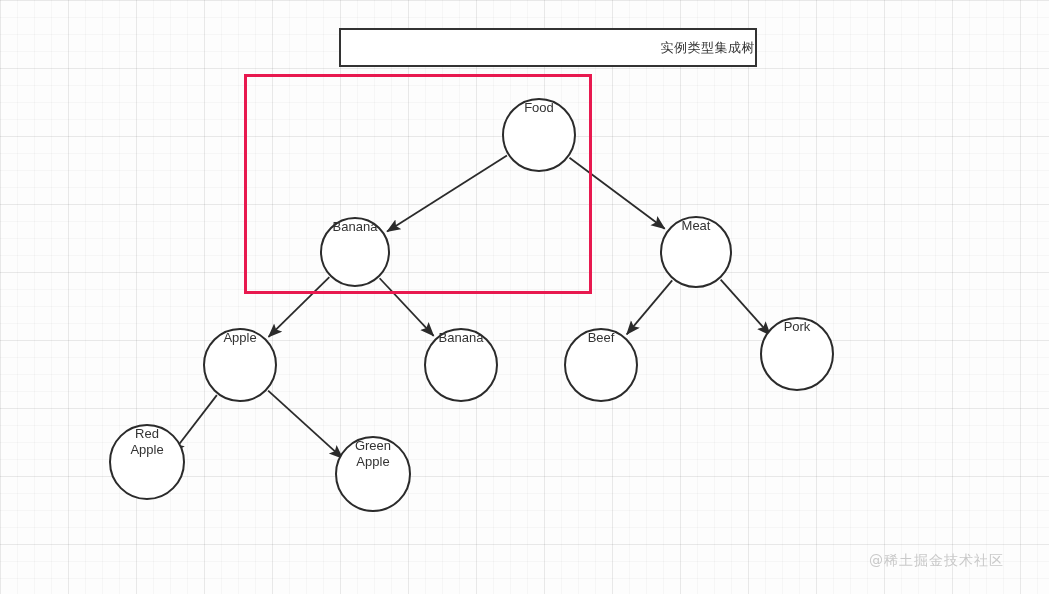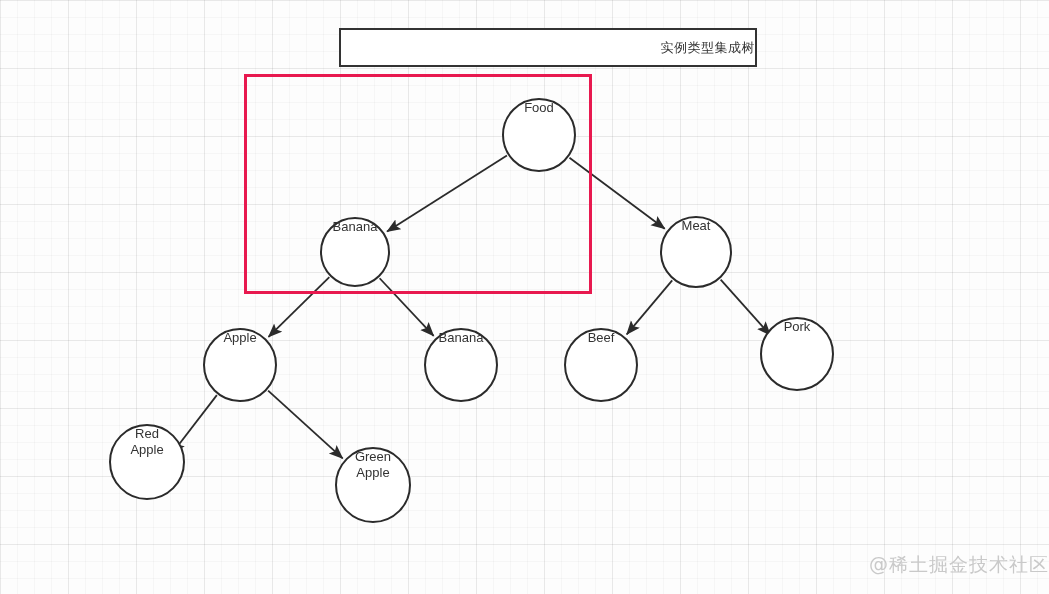--- a/index.html
+++ b/index.html
@@ -70,21 +70,21 @@
   }
   .node-label {
     font-size: 13px;
     color: #333333;
     line-height: 1.25;
     white-space: pre-line;
     font-family: "Liberation Sans", "DejaVu Sans", sans-serif;
   }
   .watermark {
     position: absolute;
-    font-size: 19px;
+    font-size: 14px;
     color: #c9c9c9;
     letter-spacing: 1px;
     font-family: "DejaVu Sans", "Liberation Sans", sans-serif;
     white-space: nowrap;
   }
 </style>
 </head>
 <body>
 
 <div id="canvas" style="width: 1049px; height: 594px; background-color: rgb(253, 253, 253);">
@@ -130,21 +130,21 @@
       <div class="node" style="left: 564px; top: 328px; width: 74px; height: 74px; border-color: rgb(43, 43, 43); background: rgb(255, 255, 255);">
         <span class="node-label">Beef</span>
       </div>
       <div class="node" style="left: 760px; top: 317px; width: 74px; height: 74px; border-color: rgb(43, 43, 43); background: rgb(255, 255, 255);">
         <span class="node-label">Pork</span>
       </div>
       <div class="node" style="left: 109px; top: 424px; width: 76px; height: 76px; border-color: rgb(43, 43, 43); background: rgb(255, 255, 255);">
         <span class="node-label">Red
 Apple</span>
       </div>
-      <div class="node" style="left: 335px; top: 447px; width: 76px; height: 76px; border-color: rgb(43, 43, 43); background: rgb(255, 255, 255);">
+      <div class="node" style="left: 335px; top: 436px; width: 76px; height: 76px; border-color: rgb(43, 43, 43); background: rgb(255, 255, 255);">
         <span class="node-label">Green
 Apple</span>
       </div>
     </div>
 
   <div class="watermark" style="left: 869px; top: 552px; color: rgb(201, 201, 201);">@稀土掘金技术社区</div>
 
 </div>
 
 </body></html>

